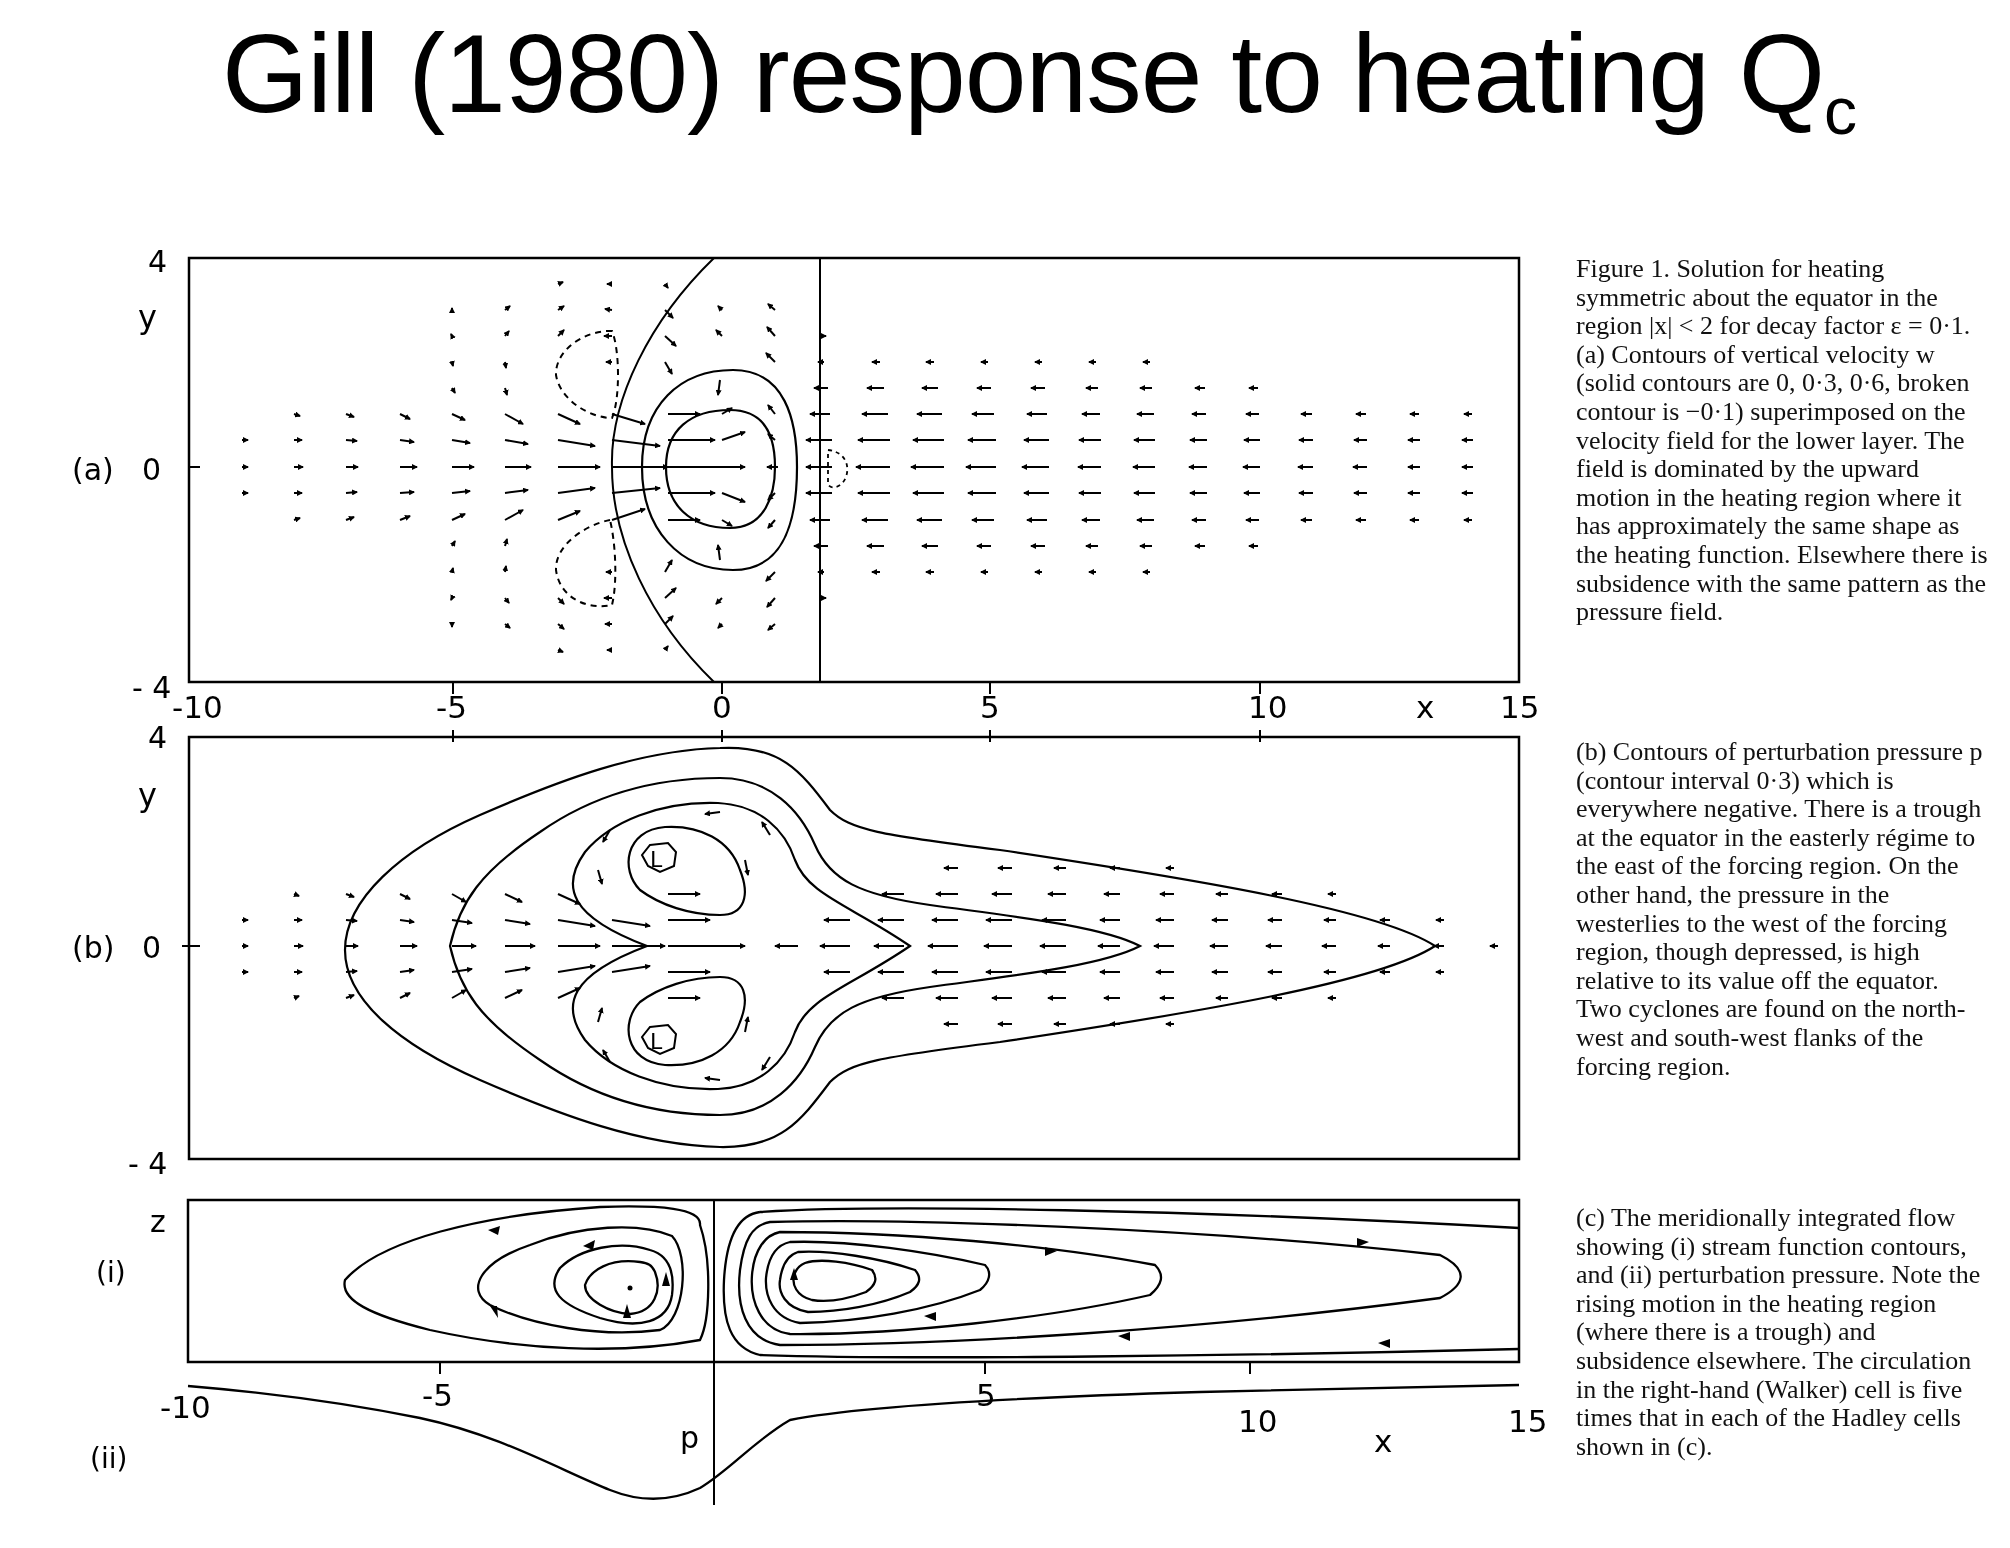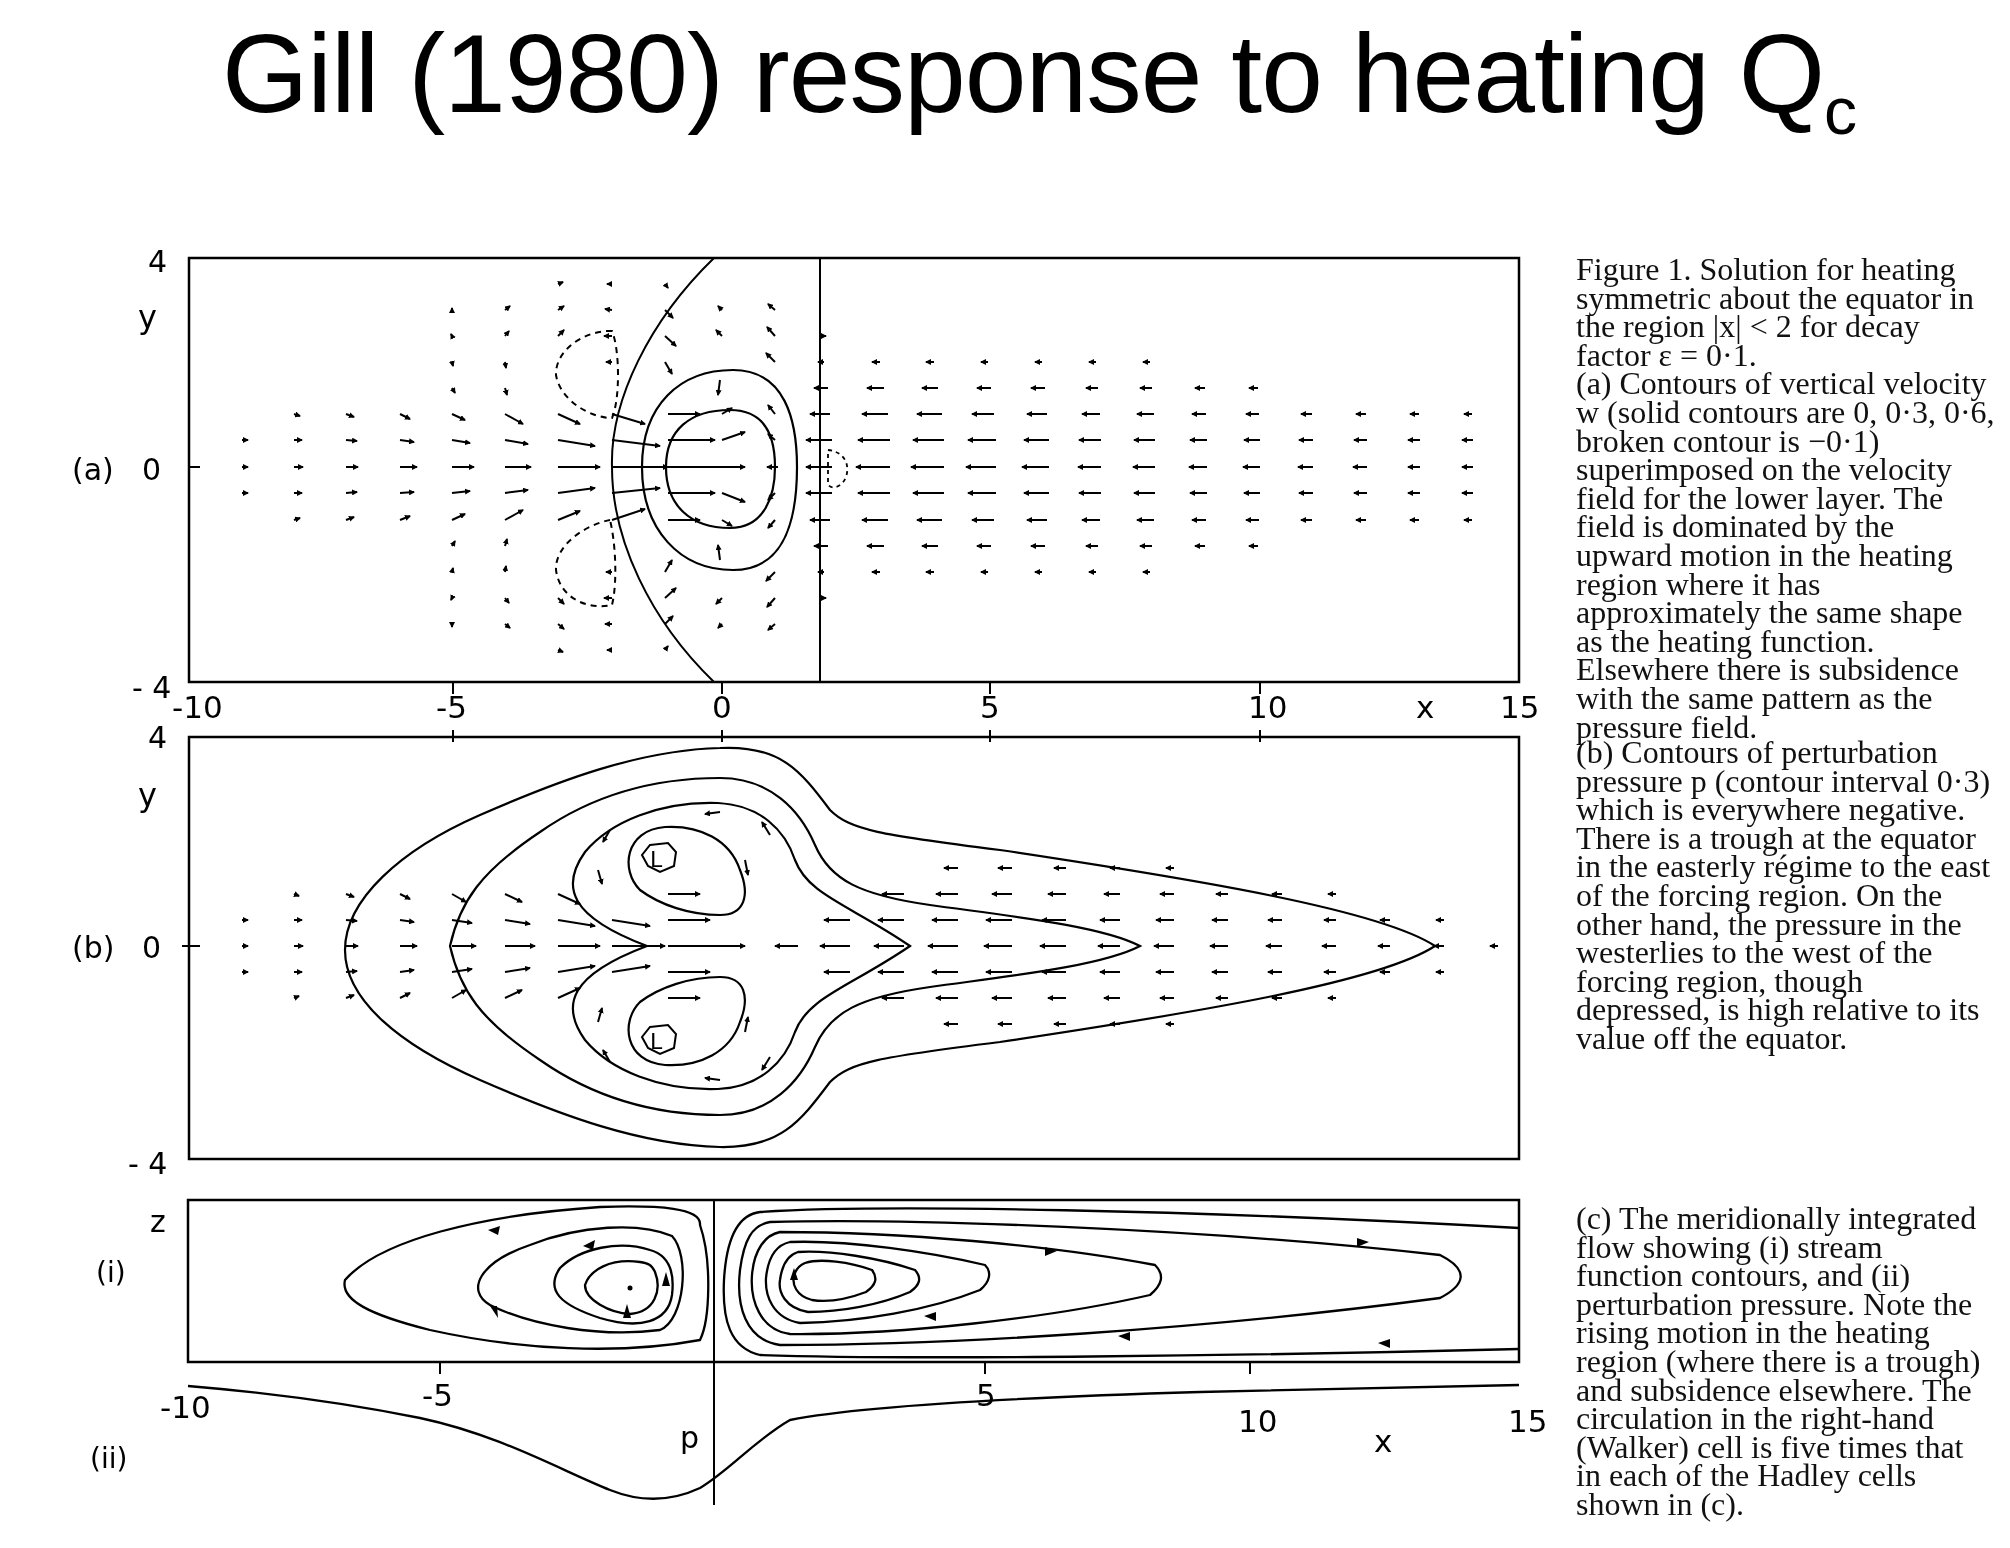--- a/index.html
+++ b/index.html
@@ -1,20 +1,20 @@
 <!DOCTYPE html>
 <html><head>
 <meta charset="utf-8">
 <style>
   html, body { margin: 0; padding: 0; background: #ffffff; }
   body { width: 2010px; height: 1548px; position: relative; overflow: hidden; font-family: "Liberation Sans", sans-serif; color: #000; }
   .title { position: absolute; left: 222px; top: 8px; font-size: 111px; line-height: 1.2; white-space: nowrap; letter-spacing: -1px; text-align: right; }
   .title sub { font-size: 66px; vertical-align: -22px; }
   .fig { position: absolute; left: 0; top: 0; width: 1560px; height: 1548px; }
-  .caption { position: absolute; left: 1576px; width: 420px; font-family: "Liberation Serif", serif; font-size: 32px; line-height: 28.6px; color: #111; }
+  .caption { position: absolute; left: 1576px; width: 420px; font-family: "Liberation Serif", serif; font-size: 26px; line-height: 28.6px; color: #111; }
   .caption p { margin: 0; }
   .cap-a { top: 255px; }
   .cap-b { top: 738px; }
   .cap-c { top: 1204px; }
   svg text { font-family: "DejaVu Sans", sans-serif; }
 </style>
 </head>
 <body>
 
 <div class="title"><span>Gill (1980) response to heating Q</span><sub>c</sub></div>
@@ -493,16 +493,17 @@
     <path d="M188,1386 C260,1392 340,1402 420,1418 C500,1435 560,1470 610,1490 C640,1502 670,1502 700,1488 C730,1470 755,1440 790,1420 C850,1408 1000,1398 1200,1392 C1350,1388 1450,1386 1519,1385" fill="none" stroke="#000" stroke-width="2.3"></path>
   </g>
 </svg>
 
 <div class="caption cap-a">
   <p>Figure 1.   Solution for heating symmetric about the equator in the region |x| &lt; 2 for decay factor ε = 0·1.</p>
   <p>(a) Contours of vertical velocity w (solid contours are 0, 0·3, 0·6, broken contour is −0·1) superimposed on the velocity field for the lower layer. The field is dominated by the upward motion in the heating region where it has approximately the same shape as the heating function. Elsewhere there is subsidence with the same pattern as the pressure field.</p>
 </div>
 <div class="caption cap-b">
   <p>(b) Contours of perturbation pressure p (contour interval 0·3) which is everywhere negative. There is a trough at the equator in the easterly régime to the east of the forcing region. On the other hand, the pressure in the westerlies to the west of the forcing region, though depressed, is high relative to its value off the equator.</p>
+  <p>Two cyclones are found on the north-west and south-west flanks of the forcing region.</p>
 </div>
 <div class="caption cap-c">
   <p>(c)  The meridionally integrated flow showing (i) stream function contours, and (ii) perturbation pressure. Note the rising motion in the heating region (where there is a trough) and subsidence elsewhere. The circulation in the right-hand (Walker) cell is five times that in each of the Hadley cells shown in (c).</p>
 </div>
 
 </body></html>

